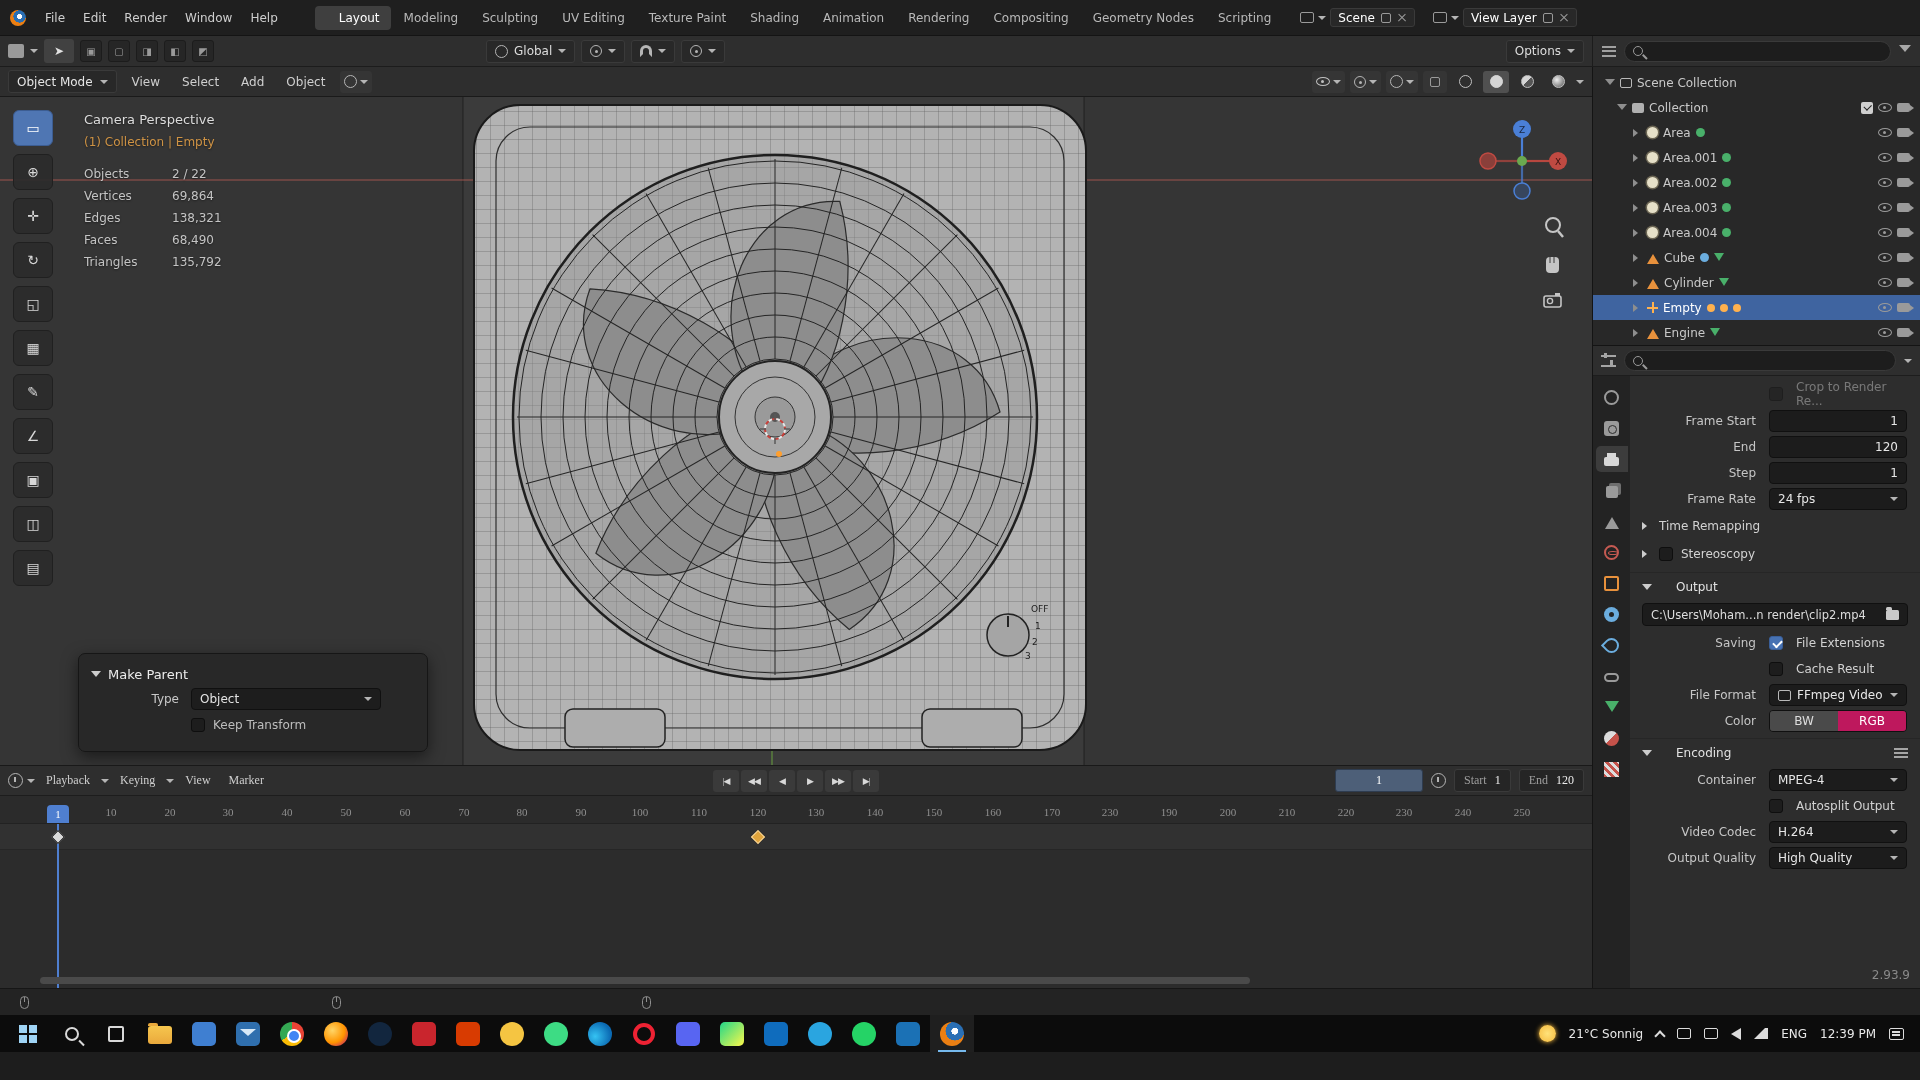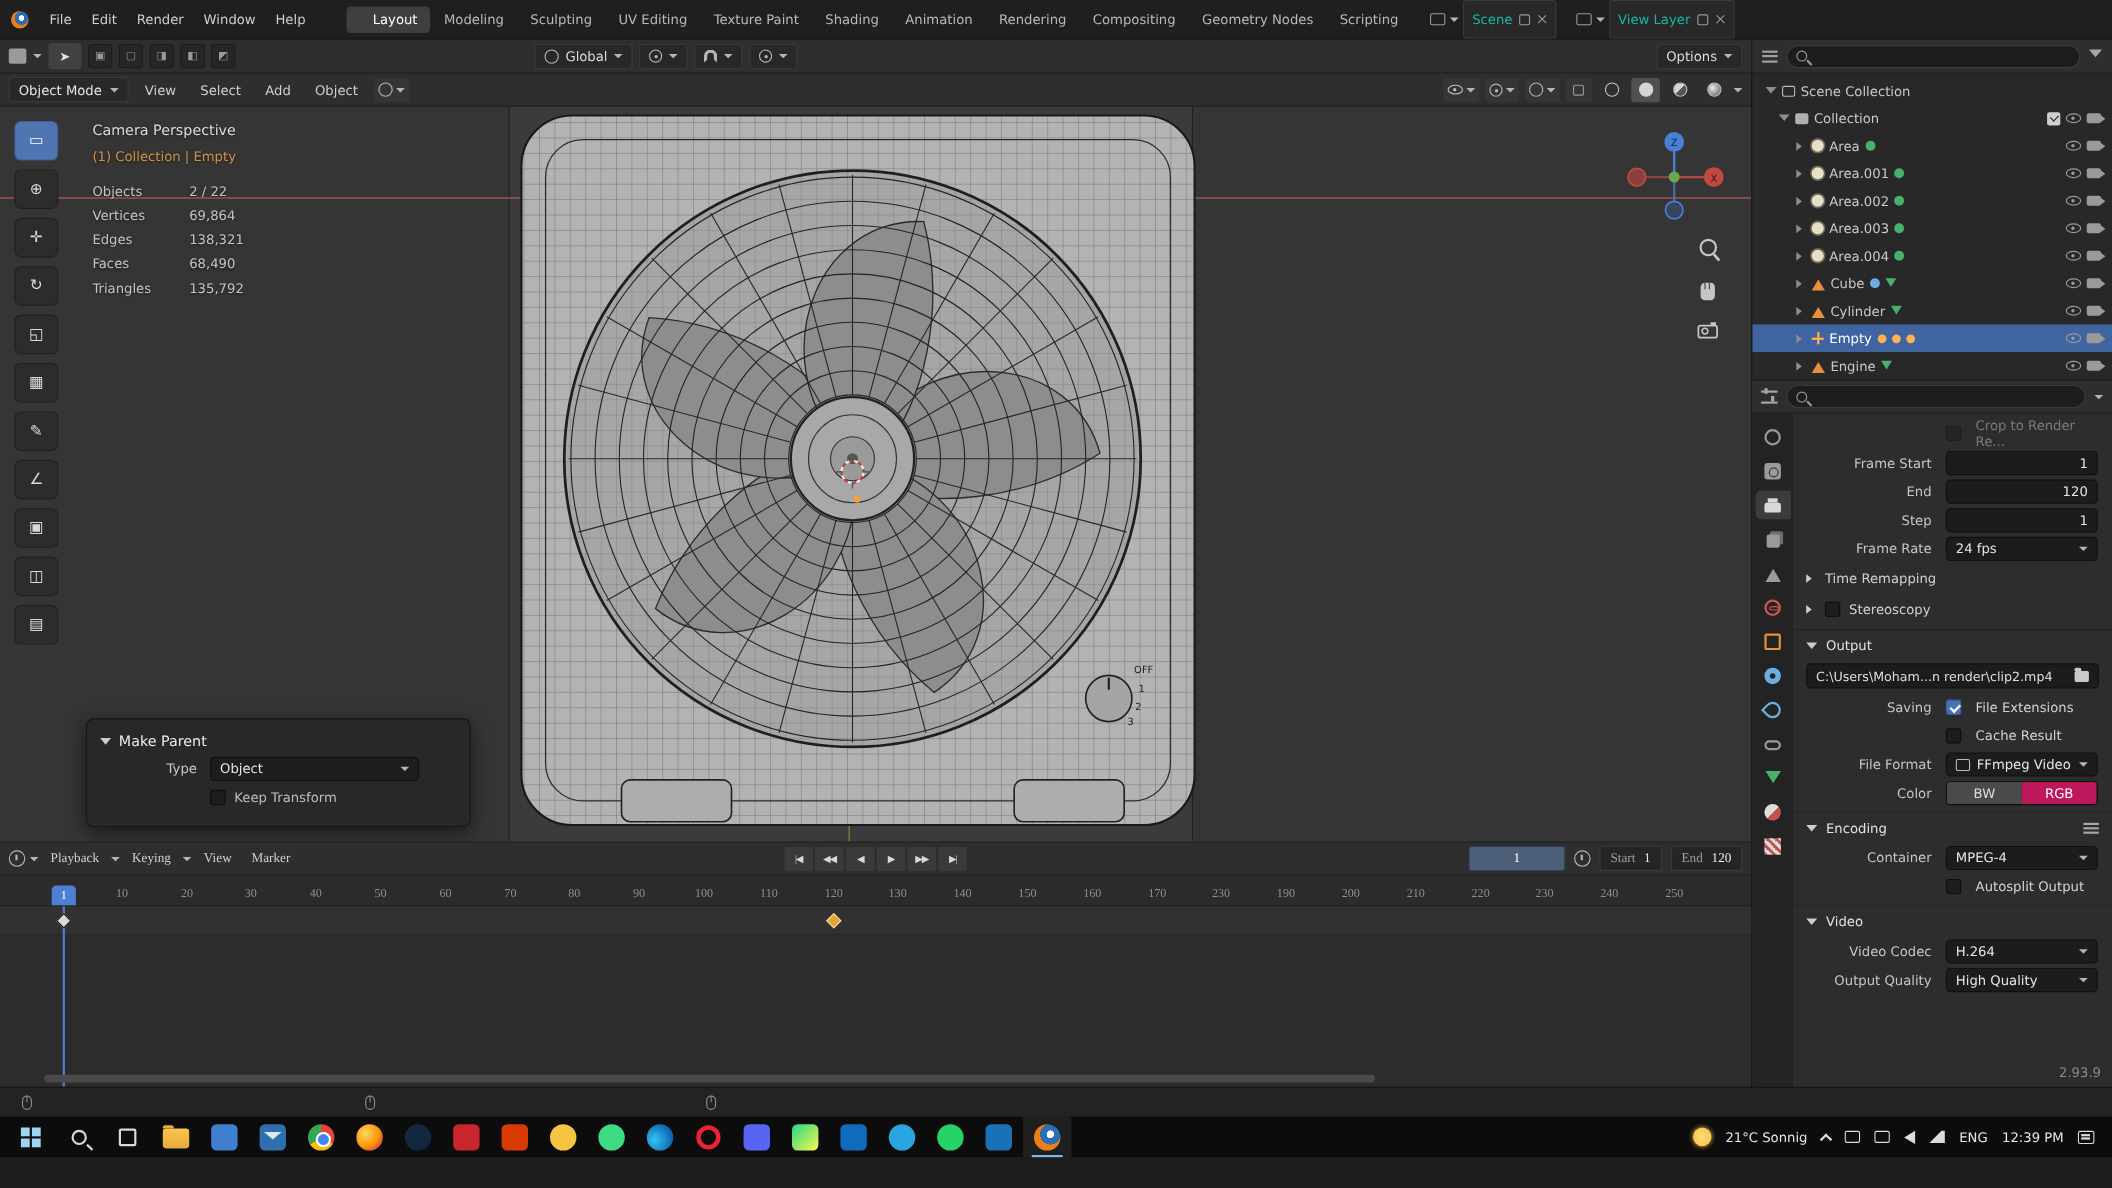--- a/index.html
+++ b/index.html
@@ -21,21 +21,21 @@
   .wb.close .x1 { transform:rotate(45deg); } .wb.close .x2 { transform:rotate(-45deg); }
 
   
   .topbar { height:36px; background:#1f1f1f; display:flex; align-items:center; padding:0 10px; border-bottom:1px solid #141414; }
   .menu { padding:4px 9px; color:#cfcfcf; border-radius:3px; }
   .wstabs { display:flex; margin-left:28px; gap:2px; align-items:center; }
   .wstab { padding:5px 11px; color:#b9b9b9; border-radius:4px; white-space:nowrap; }
   .wstab.active { background:#3f3f3f; color:#fff;padding-left:24px; }
   .topsel { display:flex; align-items:center; gap:4px; margin-left:18px; }
   .topsel .selic { width:14px; height:11px; border:1.3px solid #9a9a9a; border-radius:2px; }
-  .topsel .fld { background:#282828; border:1px solid #3a3a3a; border-radius:3px; height:35px; display:flex; align-items:center; gap:6px; padding:4px 7px; color:#14b8a6; }
+  .topsel .fld { background:#282828; border:1px solid #3a3a3a; border-radius:3px; height:19px; display:flex; align-items:center; gap:6px; padding:4px 7px; color:#ffffff; }
   .mini { width:10px; height:10px; border:1.2px solid #9a9a9a; border-radius:2px; }
   .mini.x { border:none; position:relative; } .mini.x::before,.mini.x::after{ content:''; position:absolute; left:0; top:4px; width:10px; height:1.4px; background:#9a9a9a; }
   .mini.x::before{ transform:rotate(45deg);} .mini.x::after{ transform:rotate(-45deg);}
   .car { width:0; height:0; border:4px solid transparent; border-top-color:#b5b5b5; margin-top:4px; }
 
   
   .toolrow { height:31px; display:flex; }
   .ts-left { flex:1; background:#2e2e2e; border-bottom:1px solid #1c1c1c; display:flex; align-items:center; padding:0 8px; gap:6px; }
   .edic { width:16px; height:14px; background:linear-gradient(#9a9a9a,#9a9a9a); border-radius:2px; position:relative; }
   .toolbtn { width:30px; height:24px; background:#414141; border-radius:3px; display:flex; align-items:center; justify-content:center; color:#e2e2e2; }
@@ -178,21 +178,21 @@
   .i-constr { border:2.2px solid #9a9a9a; border-radius:7px; width:15px; height:9px; margin-top:3px; }
   .i-data { width:0; height:0; border:7px solid transparent; border-top:11px solid #49b06a; margin-top:5px; }
   .i-matl { border-radius:50%; background:linear-gradient(135deg,#dcdcdc 50%,#c5524a 50%); }
   .i-tex { background:linear-gradient(45deg,#c5524a 25%,#ddd 25%,#ddd 50%,#c5524a 50%,#c5524a 75%,#ddd 75%); background-size:8px 8px; }
   .pcontent { flex:1; padding:4px 0 0 0; position:relative; overflow:hidden; }
   .prow { display:flex; align-items:center; min-height:26px; padding:0 13px 0 8px; gap:13px; }
   .plbl { width:118px; text-align:right; color:#c6c6c6; flex:none; white-space:nowrap; }
   .pfld { flex:1; background:#1c1c1c; border:1px solid #101010; border-radius:4px; height:22px; display:flex; align-items:center; padding:0 8px; color:#e6e6e6; }
   .pfld.num { justify-content:flex-end; }
   .pfld.dd .car { margin-left:auto; }
-  .psec { display:flex; align-items:center; gap:8px; height:29px; padding:0 12px; color:#e2e2e2; border-top:1px solid #262626; margin-top:4px; }
+  .psec { display:flex; align-items:center; gap:24px; height:29px; padding:0 12px; color:#e2e2e2; border-top:1px solid #262626; margin-top:4px; }
   .psub { display:flex; align-items:center; gap:8px; height:28px; padding:0 12px; color:#d2d2d2; }
   .hamb { width:14px; height:2px; background:#a5a5a5; box-shadow:0 4px 0 #a5a5a5,0 8px 0 #a5a5a5; margin-left:auto; margin-top:-8px; }
   .pathfld { margin:2px 12px 4px 12px; background:#1c1c1c; border:1px solid #101010; border-radius:4px; height:23px; display:flex; align-items:center; padding:0 8px; gap:7px; color:#dedede; font-size:11.5px; }
   .foldic { width:13px; height:10px; background:#c9c9c9; border-radius:1.5px; position:relative; margin-left:auto; flex:none; }
   .foldic::before { content:''; position:absolute; top:-2.5px; left:0; width:6px; height:2.5px; background:#c9c9c9; border-radius:1.5px 1.5px 0 0; }
   .filmic { width:13px; height:11px; border:1.5px solid #b9b9b9; border-radius:2px; position:relative; flex:none; }
   .chklab { color:#d2d2d2; }
   .seg { flex:1; display:flex; border-radius:4px; overflow:hidden; border:1px solid #101010; height:22px; }
   .seg span { flex:1; display:flex; align-items:center; justify-content:center; background:#4a4a4a; color:#ddd; }
   .seg span.active { background:#be185d; color:#fff; }
@@ -861,24 +861,20 @@
               <span class="pfld dd">
                 <span>MPEG-4</span>
                   <i class="car"></i>
               </span>
             </div>
             <div class="prow">
               <span class="plbl"></span>
               <span class="chk"></span>
               <span class="chklab">Autosplit Output</span>
             </div>
-            <div class="psec">
-              <i class="tri down"></i>
-              <span>Video</span>
-            </div>
             <div class="prow">
               <span class="plbl">Video Codec</span>
               <span class="pfld dd">
                 <span>H.264</span>
                   <i class="car"></i>
               </span>
             </div>
             <div class="prow">
               <span class="plbl">Output Quality</span>
               <span class="pfld dd">

